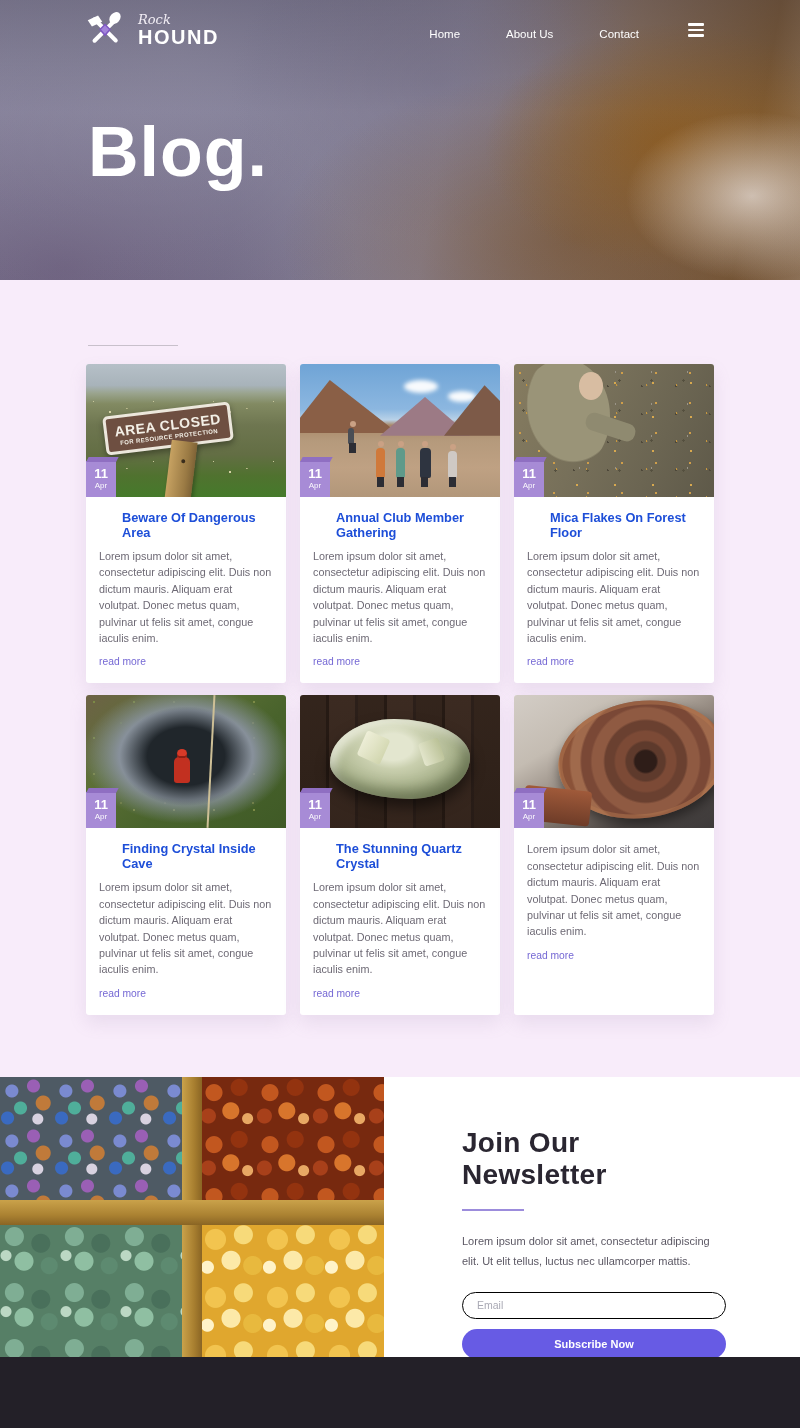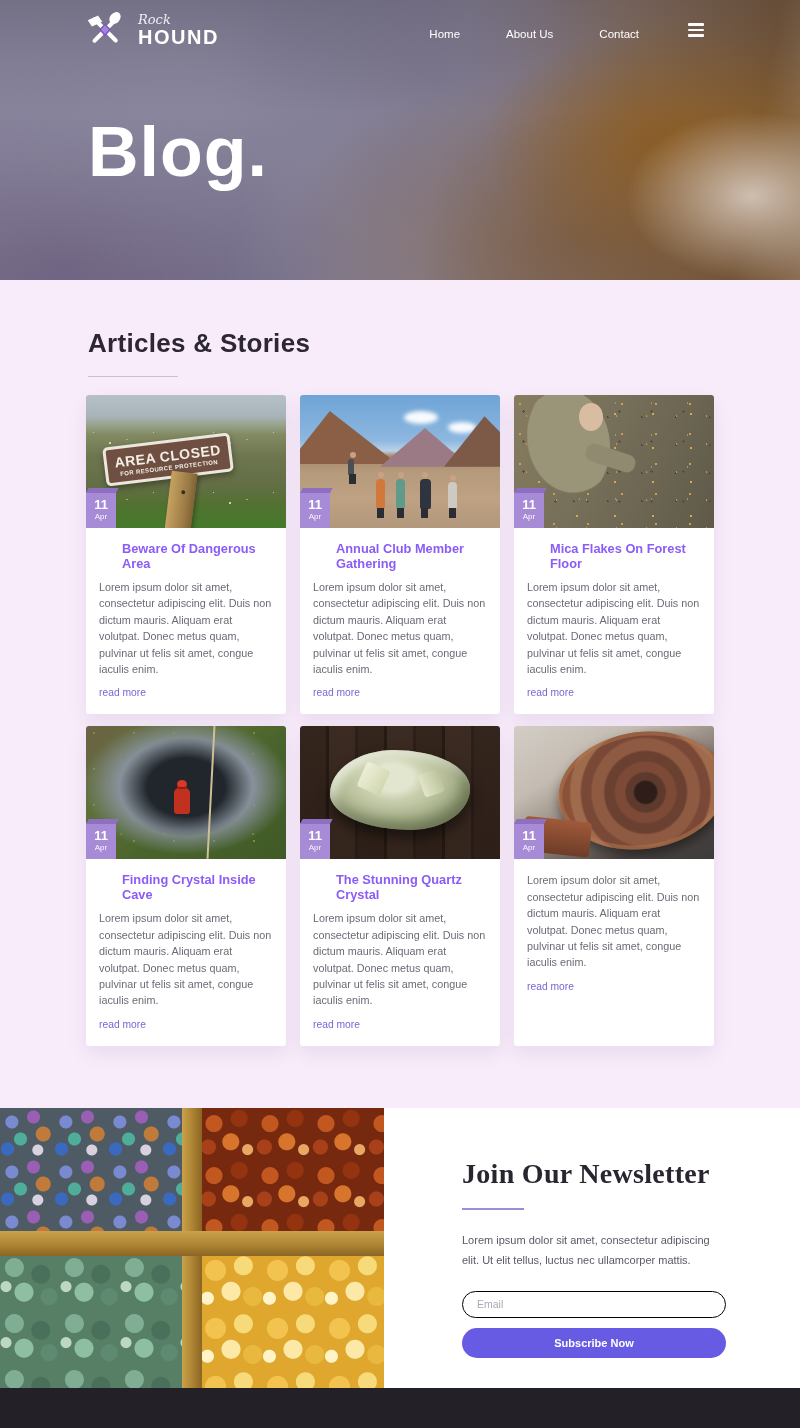--- a/index.html
+++ b/index.html
@@ -41,21 +41,21 @@
   .grid { width:628px; margin:0 auto 0 86px; display:grid; grid-template-columns:repeat(3,200px); gap:12px 14px; }
   .card { background:#fff; border-radius:3px; box-shadow:0 8px 18px rgba(140,110,160,.14); cursor:pointer; }
   .card-img { position:relative; height:133px; overflow:hidden; border-radius:3px 3px 0 0; }
   .badge { position:absolute; left:0; bottom:0; width:30px; height:36px; background:#a78bd6;
     color:#fff; text-align:center; line-height:1; padding-top:6px; }
   .badge::before { content:""; position:absolute; top:-4px; left:0; width:30px; height:5px;
     background:#8f6fc2; transform:skewX(-28deg); transform-origin:bottom left; }
   .badge .d { display:block; font-size:13px; font-weight:800; }
   .badge .m { display:block; font-size:8px; margin-top:2px; opacity:.95; }
   .card-body { padding:13px 14px 14px 13px; }
-  .card-body h3 { font-size:12.8px; font-weight:700; color:#8b5cf6; margin-bottom:8px;padding-left:23px; }
+  .card-body h3 { font-size:12.8px; font-weight:700; color:#1d4ed8; margin-bottom:8px;padding-left:23px; }
   .card-body p { font-size:10.8px; color:#6e6a75; line-height:1.52; }
   .read-more { display:inline-block; margin-top:10px; font-size:10.3px; color:#7568d4; text-decoration:none; cursor:pointer; }
 
   
   .img-sign { background:
       radial-gradient(1.4px 1.4px at 12% 62%, #c9c79a 50%, transparent 52%),
       radial-gradient(1.4px 1.4px at 68% 74%, #b9b78a 50%, transparent 52%),
       radial-gradient(1.6px 1.6px at 40% 80%, #d4d2a5 50%, transparent 52%),
       linear-gradient(#b6c0c8 0%, #a8b3ba 16%, #9aa48e 22%, #828a62 30%, #6e7650 46%, #636e44 68%, #50722f 84%, #457a2b 100%);
     background-size:60px 60px,60px 60px,60px 60px,100% 100%; }
@@ -170,21 +170,21 @@
       radial-gradient(circle at 70% 22%, #f7da7a 0 9px, transparent 10px),
       radial-gradient(circle at 50% 66%, #fce9a8 0 9px, transparent 10px),
       radial-gradient(circle at 85% 75%, #e8b93e 0 9px, transparent 10px),
       radial-gradient(circle at 12% 78%, #fff3c8 0 6px, transparent 7px);
     background-size:62px 58px; }
   .wood-h { position:absolute; left:0; top:44%; width:100%; height:9%;
     background:linear-gradient(#caa24a, #ab8232 60%, #8a6524); z-index:2; }
   .wood-v { position:absolute; left:47.5%; top:0; width:5%; height:100%;
     background:linear-gradient(90deg, #caa24a, #a87f30 60%, #8a6524); z-index:1; }
   .news-content { padding:50px 76px 0 78px; flex:1; }
-  .news-content h2 { font-size:28px; font-weight:800; color:#2a2631; letter-spacing:.3px;font-family:Liberation Serif, serif; }
+  .news-content h2 { font-size:28px; font-weight:800; color:#2a2631; letter-spacing:.3px; }
   .news-rule { width:62px; height:2px; background:#9c8cdc; margin:18px 0 20px 0; }
   .news-content p { font-size:11px; color:#5c5864; line-height:1.85; width:252px; }
   .email-input { display:block; margin-top:20px; width:264px; height:27px; border:1px solid #000000;
     border-radius:14px; padding:0 14px; font-size:10.5px; color:#444; outline:none; font-family:"Liberation Sans", sans-serif; }
   .email-input::placeholder { color:#a9a9b4; }
   .subscribe-btn { display:block; margin-top:10px; width:264px; height:30px; border:none; border-radius:15px;
     background:#675be4; color:#fff; font-size:11px; font-weight:600; cursor:pointer; font-family:"Liberation Sans", sans-serif; }
 
   
   .footer { background:#232028; height:192px; color:#d8d5dc; position:relative; }
@@ -221,21 +221,20 @@
             <span></span>
             <span></span>
             <span></span>
           </div>
       </nav>
     </div>
     <h1 class="hero-title">Blog.</h1>
   </header>
 
   <section class="articles">
-    <h2>Articles &amp; Stories</h2>
     <div class="rule"></div>
     <div class="grid">
 
       <article class="card">
         <div class="card-img img-sign">
           <div class="sign">
             <div class="sign-l1">AREA CLOSED</div>
             <div class="sign-l2">FOR RESOURCE PROTECTION</div>
           </div>
           <div class="post"></div>

